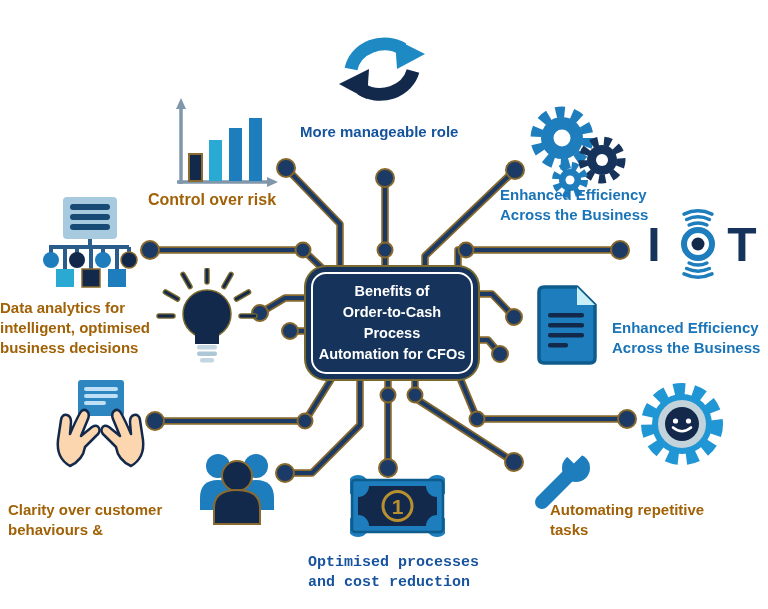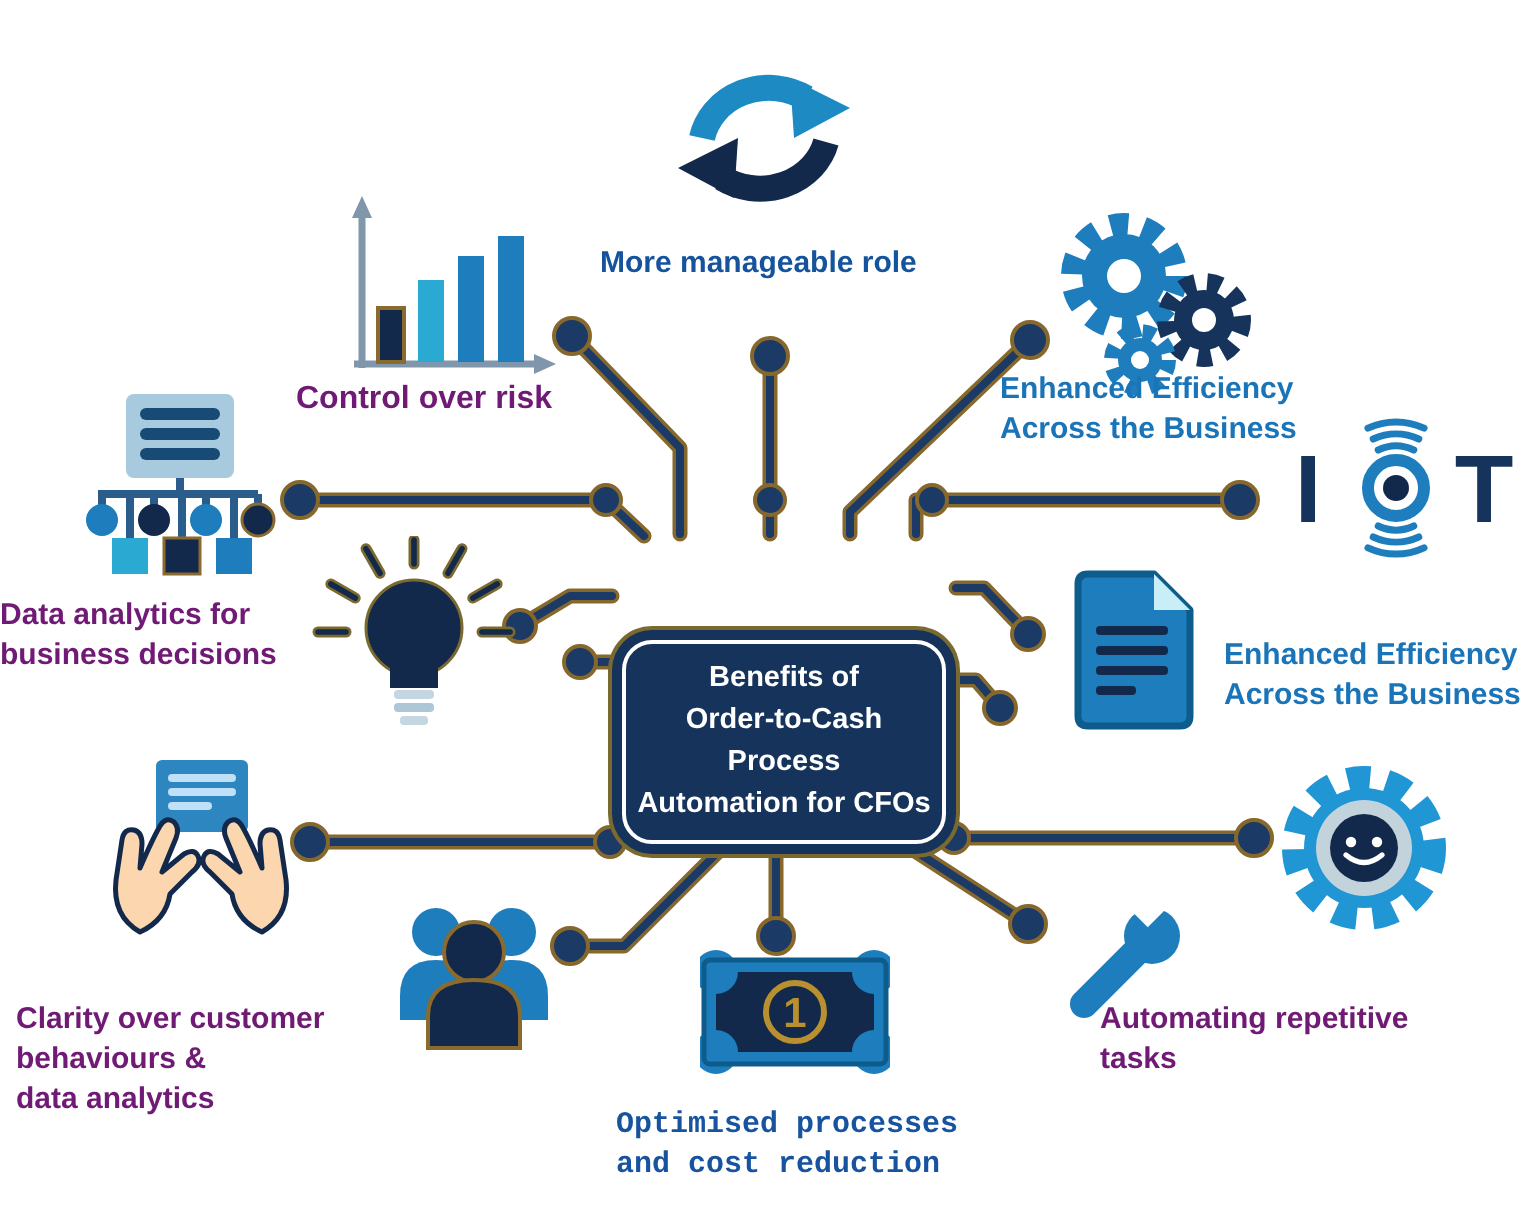--- a/index.html
+++ b/index.html
@@ -6,27 +6,27 @@
   body{width:768px;height:609px;background:#ffffff;position:relative;overflow:hidden;
        font-family:"Liberation Sans",sans-serif;}
   
   svg.circuit{position:absolute;left:0;top:0;}
   .trace-gold{fill:none;stroke:#86682c;stroke-width:7.5;stroke-linecap:round;stroke-linejoin:round;}
   .trace-navy{fill:none;stroke:#1b3a66;stroke-width:4;stroke-linecap:round;stroke-linejoin:round;}
   .node{fill:#1b3a66;stroke:#86682c;stroke-width:2;}
   
   .label{position:absolute;text-align:left;font-weight:bold;font-size:15px;line-height:20px;}
   .label span{display:block;}
-  .c-navy{color:#701a75;}
+  .c-navy{color:#a16207;}
   .c-blue{color:#1a74b8;}
   .c-mblue{color:#15549c;}
   .c-dblue{color:#17539e;font-family:Liberation Mono, monospace;}
   
   .center-box{position:absolute;left:306px;top:267px;width:172px;height:112px;
-      background:#16335b;border-radius:20px;box-shadow:0 0 0 2px #7a6a2f;margin-top:48px;}
+      background:#16335b;border-radius:20px;box-shadow:0 0 0 2px #7a6a2f;}
   .center-box .inner{position:absolute;inset:5px;border:2.5px solid #ffffff;border-radius:15px;
       display:flex;flex-direction:column;align-items:center;justify-content:center;}
   .center-box .inner span{color:#ffffff;font-weight:bold;font-size:14.5px;line-height:21px;text-align:center;}
   .icon{position:absolute;}
 </style>
 </head>
 <body>
 
 <svg class="circuit" width="768" height="609" viewBox="0 0 768 609">
   <defs>
@@ -282,32 +282,32 @@
   <span>Control over risk</span>
 </div>
 
 <div class="label c-blue" style="left:500px;top:185px;width:192px;">
   <span>Enhanced Efficiency</span>
   <span>Across the Business</span>
 </div>
 
 <div class="label c-navy" style="left:0px;top:298px;width:152px;">
   <span>Data analytics for</span>
+  <span>intelligent, optimised</span>
   <span>business decisions</span>
 </div>
 
 <div class="label c-blue" style="left:612px;top:318px;width:156px;">
   <span>Enhanced Efficiency</span>
   <span>Across the Business</span>
 </div>
 
 <div class="label c-navy" style="left:8px;top:500px;width:178px;">
   <span>Clarity over customer</span>
   <span>behaviours &amp;</span>
-  <span>data analytics</span>
 </div>
 
 <div class="label c-dblue" style="left:308px;top:553px;width:184px;">
   <span>Optimised processes</span>
   <span>and cost reduction</span>
 </div>
 
 <div class="label c-navy" style="left:550px;top:500px;width:182px;">
   <span>Automating repetitive</span>
   <span>tasks</span>

